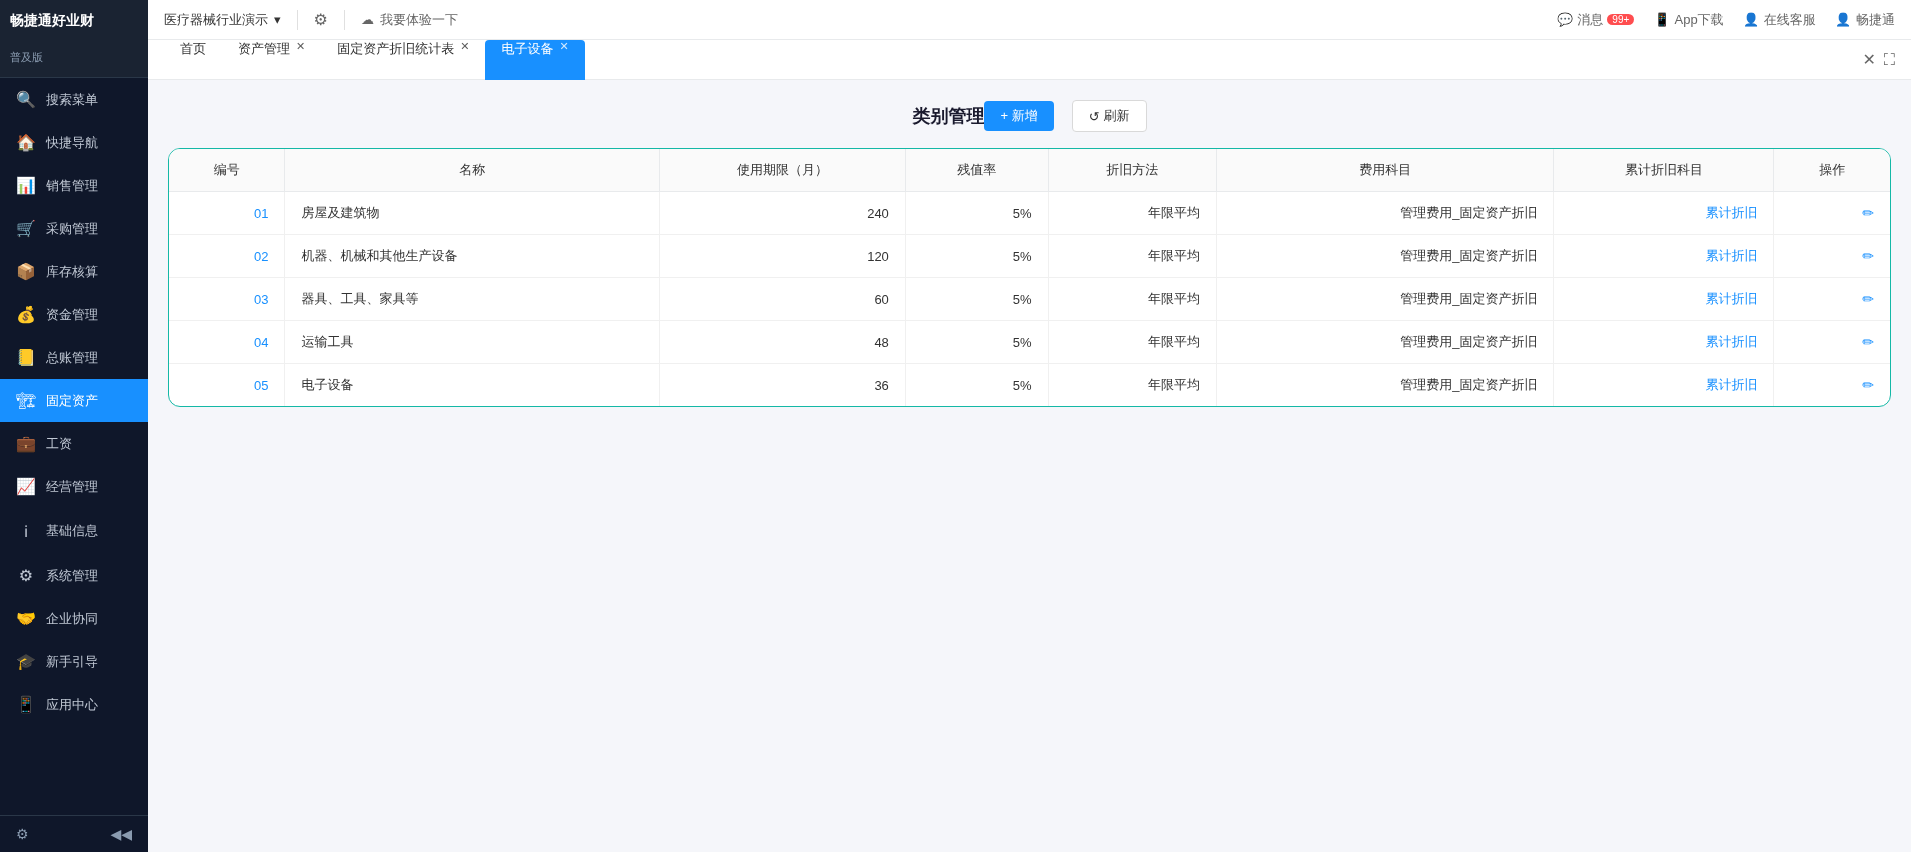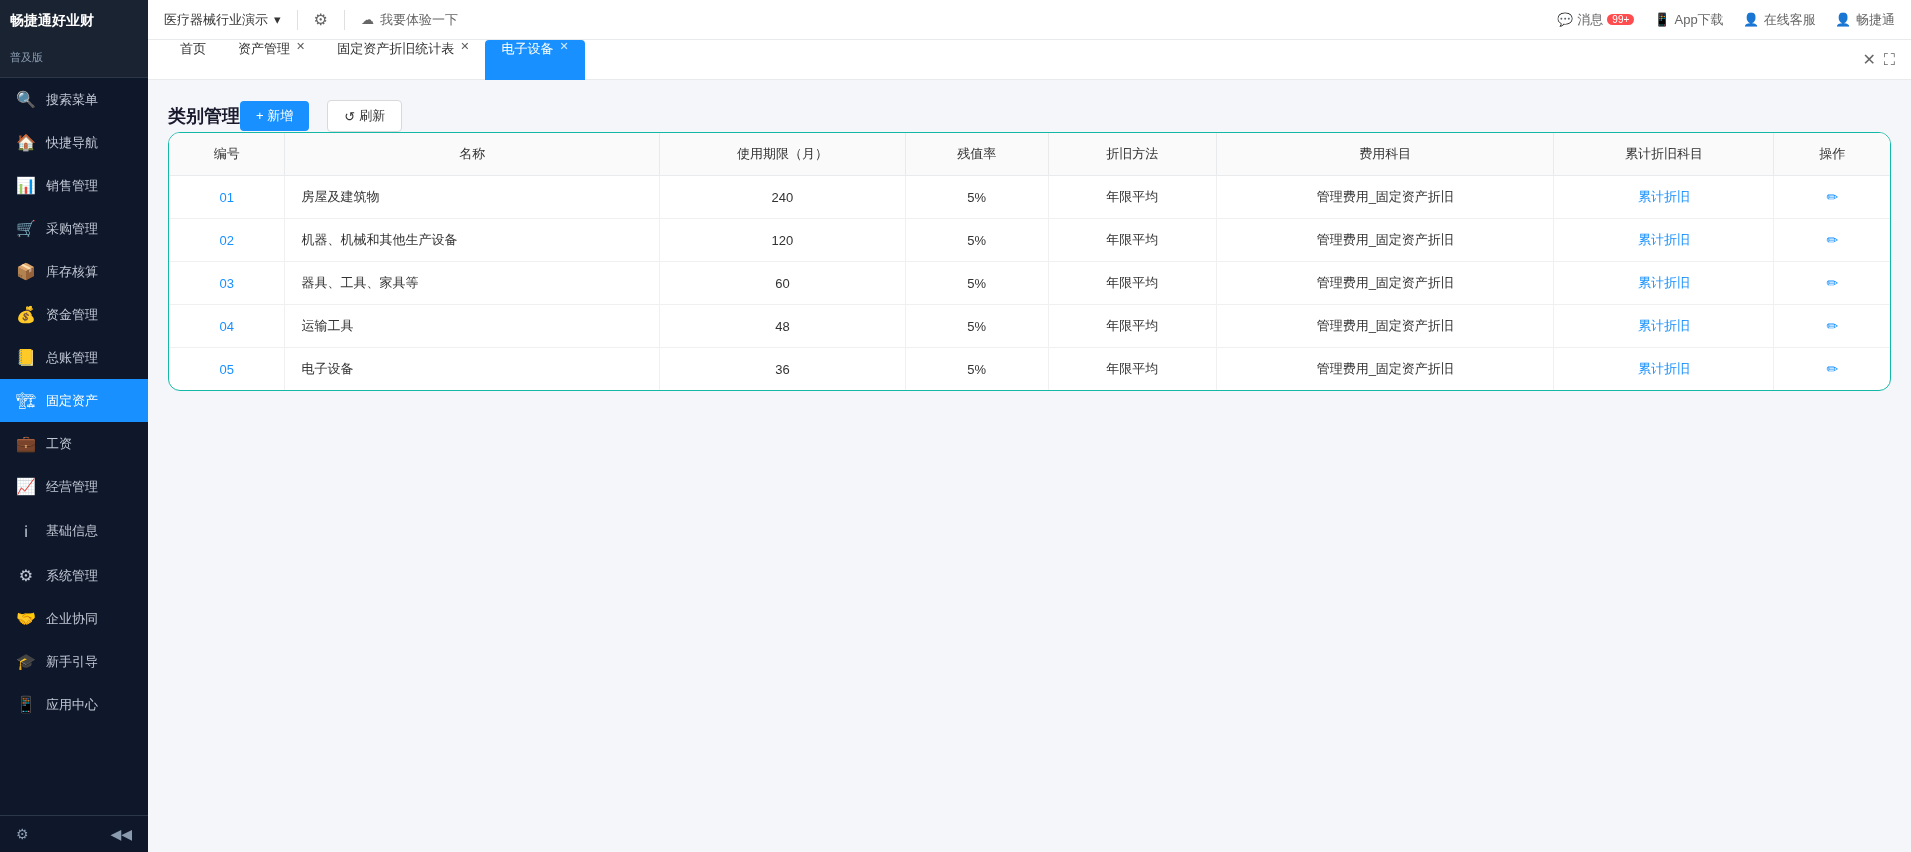--- a/index.html
+++ b/index.html
@@ -159,21 +159,22 @@
     .page-content {
       flex: 1;
       padding: 20px;
       overflow-y: auto;
       background: #f5f6fa;
     }
 
     .page-header {
       display: flex;
       align-items: center;
-      justify-content: flex-start;
+      justify-content: center;
+      margin-bottom: 16px;
     }
     .page-title {
       font-size: 18px;
       font-weight: bold;
       color: #1a1a2e;
     }
     .page-actions {
       display: flex;
       align-items: center;
       gap: 18px;
@@ -226,21 +227,21 @@
       border-bottom: 1px solid #e8eaec;
       border-right: 1px solid #e8eaec;
     }
     thead th:last-child { border-right: none; }
     tbody tr {
       border-bottom: 1px solid #f0f0f0;
     }
     tbody tr:last-child { border-bottom: none; }
     tbody td {
       padding: 12px 16px;
-      text-align: center;
+      text-align: right;
       color: #333;
       border-right: 1px solid #f0f0f0;
     }
     tbody td:last-child { border-right: none; }
     .td-name { text-align: left; color: #333; }
     .td-link { color: #1890ff; text-decoration: none; cursor: pointer; }
     .td-edit { color: #1890ff; cursor: pointer; font-size: 14px; }
   </style>
 </head>
 <body>

